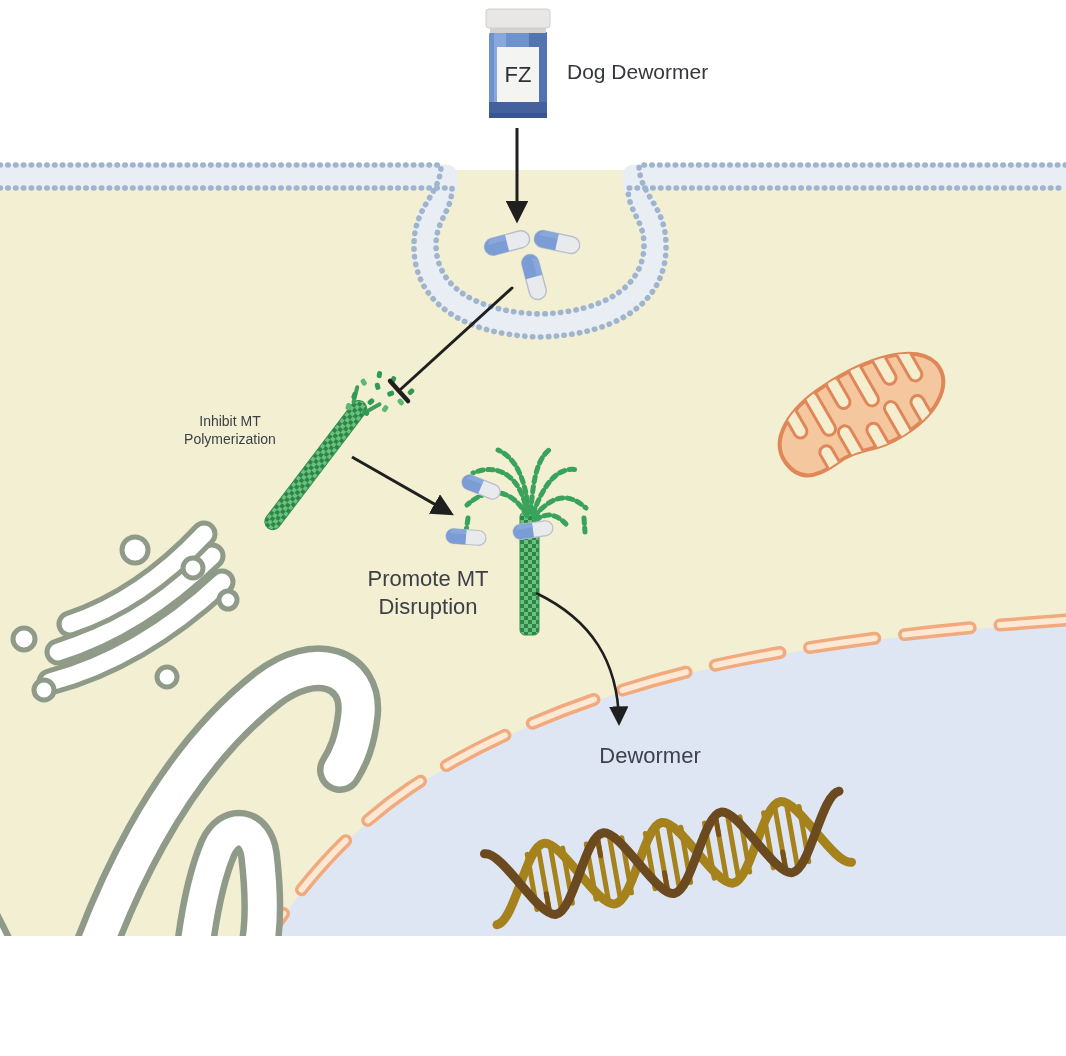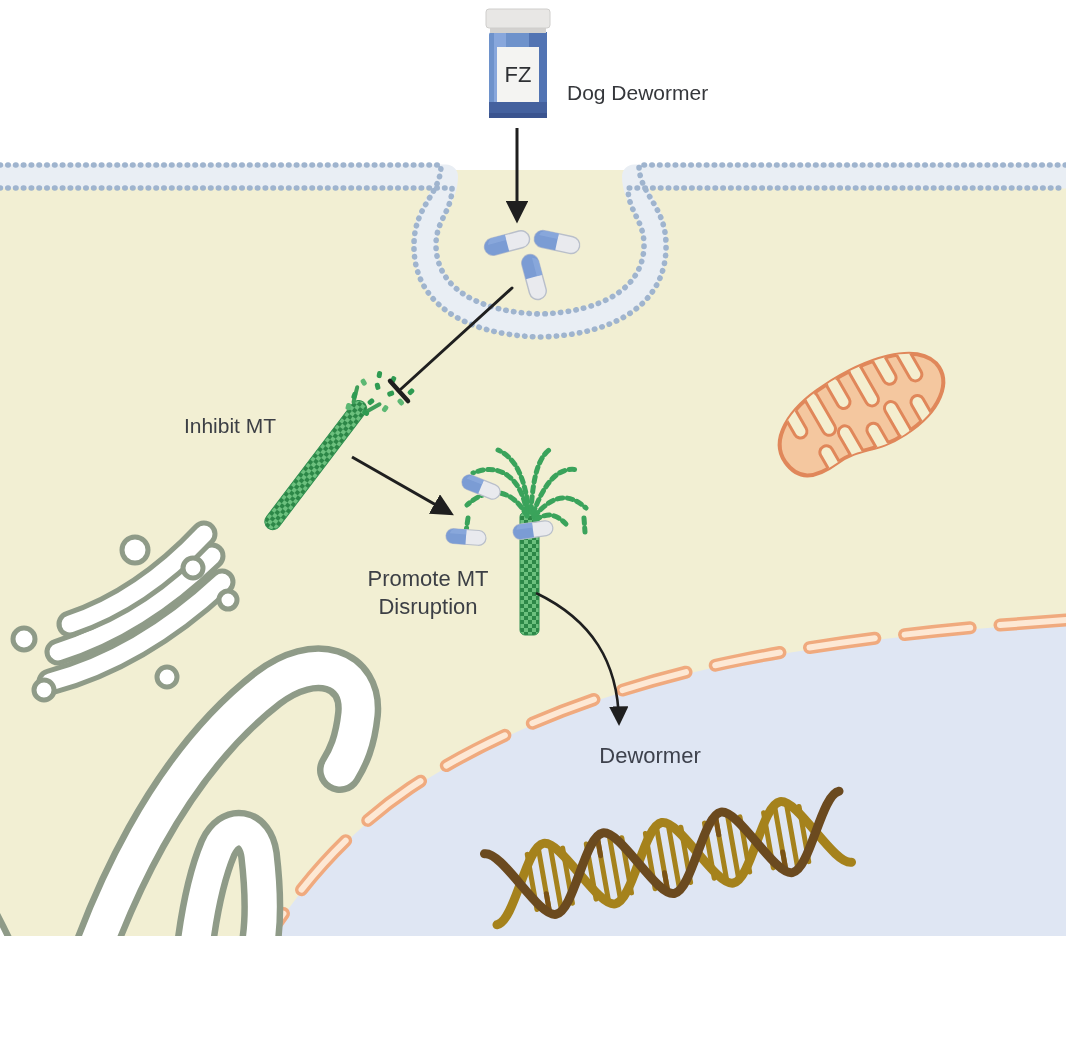--- a/index.html
+++ b/index.html
@@ -6,24 +6,24 @@
   .stage{
     position:relative;width:1066px;height:936px;overflow:hidden;
     font-family:"Liberation Sans",sans-serif;background:#ffffff;
   }
   .stage svg{position:absolute;left:0;top:0;}
   .lbl{
     position:absolute;color:#3c3f45;text-align:center;
     font-family:"Liberation Sans",sans-serif;line-height:1.25;
     white-space:nowrap;
   }
-  .lbl-left{text-align:left;margin-top:21px;}
+  .lbl-left{text-align:left;}
   #lbl-fz{left:497px;top:61px;width:42px;font-size:22px;color:#2e3034;}
   #lbl-dewormer{left:567px;top:59px;font-size:21px;color:#35373b;}
-  #lbl-inhibit{left:105px;top:413px;width:250px;font-size:21px;}
+  #lbl-inhibit{left:105px;top:413px;width:250px;font-size:14px;}
   #lbl-promote{left:330px;top:565px;width:196px;font-size:22px;}
   #lbl-apoptosis{left:580px;top:742px;width:140px;font-size:22px;color:#3d414c;}
 </style>
 </head>
 <body>
 
 <div class="stage">
 <svg width="1066" height="1056" viewBox="0 0 1066 1056">
   <defs>
     <pattern id="mt" width="8" height="8" patternUnits="userSpaceOnUse">
@@ -208,19 +208,20 @@
     <rect x="497" y="47" width="42" height="55" fill="#f4f4f2"></rect>
   </g>
 
   <rect x="0" y="1046" width="1066" height="10" fill="#fafbfc"></rect>
 </svg>
 
 <div class="lbl" id="lbl-fz">FZ</div>
 <div class="lbl lbl-left" id="lbl-dewormer">Dog Dewormer</div>
 <div class="lbl" id="lbl-inhibit">
   <div>Inhibit MT</div>
+  <div>Polymerization</div>
 </div>
 <div class="lbl" id="lbl-promote">
   <div>Promote MT</div>
   <div>Disruption</div>
 </div>
 <div class="lbl" id="lbl-apoptosis">Dewormer</div>
 </div>
 
 </body></html>

